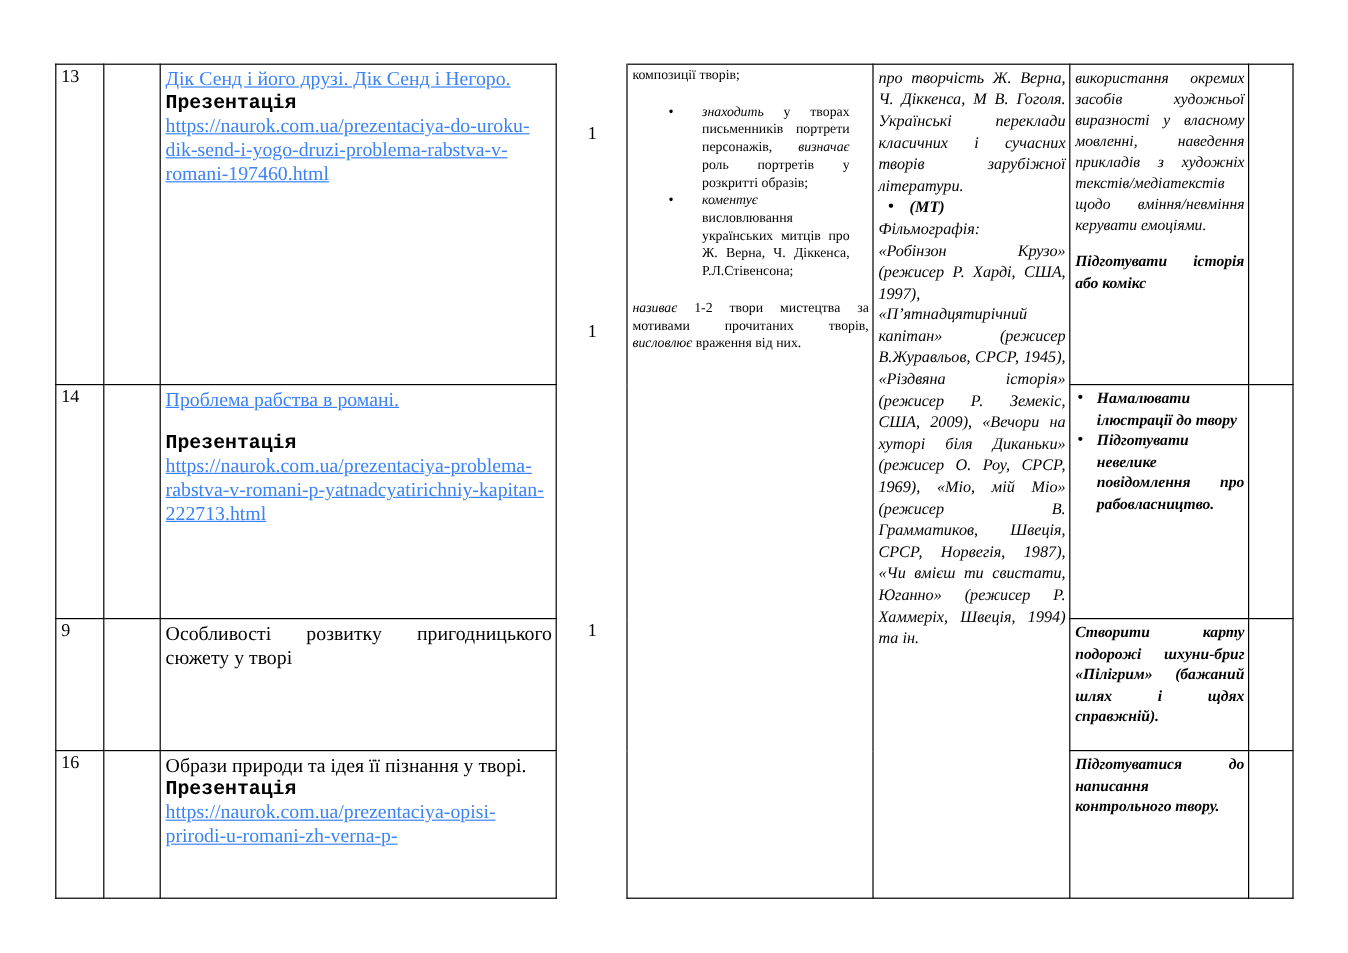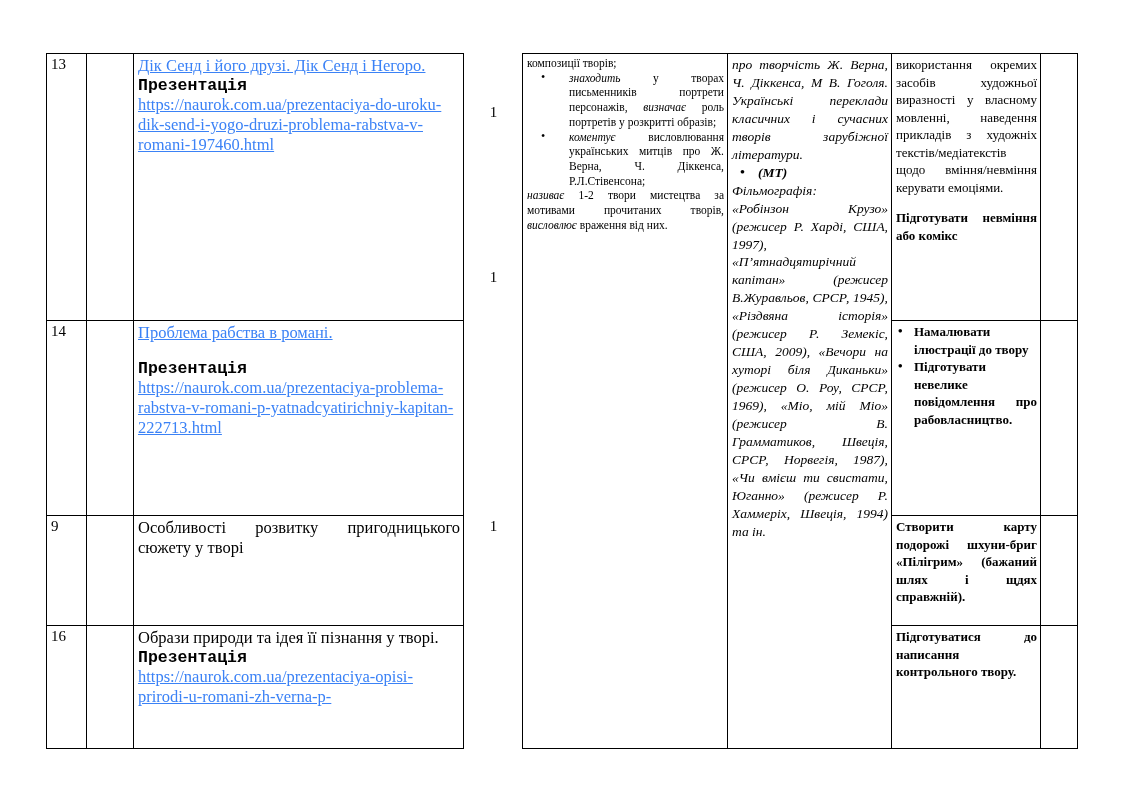--- a/index.html
+++ b/index.html
@@ -81,21 +81,21 @@
   .topic p.spacer { height: 16px; }
 
   .req {
     font-size: 11.5px;
     line-height: 1.28;
     text-align: justify;
   }
   .req p { margin: 0; font-family: Liberation Serif, serif; }
   .req .ital { font-style: italic; }
   .req ul {
-    margin: 0;
+    margin: 16px;
     padding: 0 0 0 14px;
     list-style: none;
   }
   .req ul li {
     position: relative;
     padding-left: 28px;
     margin: 0;
     text-align: justify;
   }
   .req ul li::before {
@@ -123,20 +123,21 @@
     content: "\2022";
     position: absolute;
     left: 8px;
     top: -1px;
     font-weight: bold;
   }
 
   .task {
     font-size: 13px;
     line-height: 1.35;
+    font-style: italic;
     text-align: justify;
     text-justify: inter-word;
   }
   .task p { margin: 0; }
   .task .strong { font-weight: bold; }
   .task .bulletline {
     position: relative;
     padding-left: 18px;
     font-weight: bold;
   }
@@ -193,21 +194,21 @@
         </td>
         <td class="film" rowspan="4">
           <p>про творчість Ж. Верна, Ч. Діккенса, М В. Гоголя. Українські переклади класичних і сучасних творів зарубіжної літератури.</p>
           <p class="bulletline">(МТ)</p>
           <p>Фільмографія:</p>
           <p>«Робінзон Крузо» (режисер Р. Харді, США, 1997), «П’ятнадцятирічний капітан» (режисер В.Журавльов, СРСР, 1945), «Різдвяна історія» (режисер Р. Земекіс, США, 2009), «Вечори на хуторі біля Диканьки» (режисер О. Роу, СРСР, 1969), «Міо, мій Міо» (режисер В. Грамматиков, Швеція, СРСР, Норвегія, 1987), «Чи вмієш ти свистати, Юганно» (режисер Р. Хаммеріх, Швеція, 1994) та ін.</p>
         </td>
         <td class="task">
           <p>використання окремих засобів художньої виразності у власному мовленні, наведення прикладів з художніх текстів/медіатекстів щодо вміння/невміння керувати емоціями.</p>
           <p style="height:13px"></p>
-          <p class="strong">Підготувати невміння або комікс</p>
+          <p class="strong">Підготувати історія або комікс</p>
         </td>
         <td class="note">
           <span></span>
         </td>
       </tr>
 
       <tr>
         <td class="num" style="height:190px">
           <span>14</span>
         </td>

